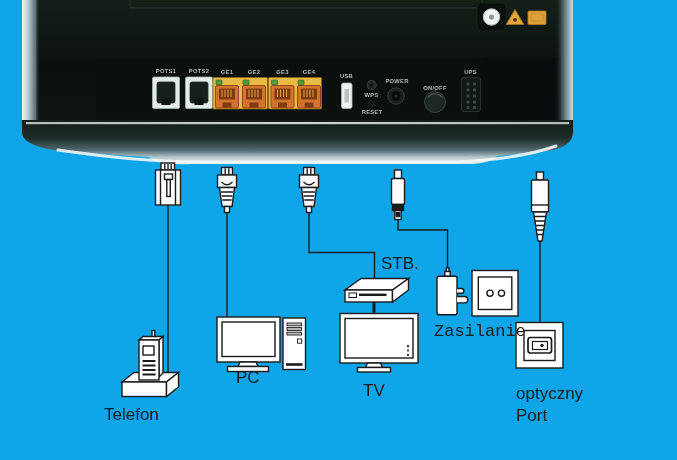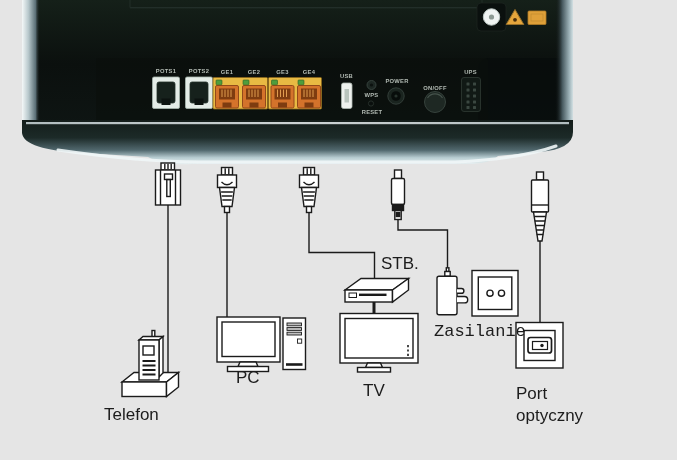--- a/index.html
+++ b/index.html
@@ -1,18 +1,18 @@
 <!DOCTYPE html>
 <html><head>
 <meta charset="utf-8">
 <style>
   html,body{margin:0;padding:0;background:#ffffff;}
   .stage{
     position:relative;width:677px;height:460px;overflow:hidden;
-    background:#e5e5e5;font-family:"Liberation Sans",sans-serif;
+    background:#0ea5e9;font-family:"Liberation Sans",sans-serif;
   }
   .layer{position:absolute;left:0;top:0;}
   .dev-label{
     position:absolute;font-size:17px;color:#1c1c1c;line-height:22px;
     font-family:"Liberation Sans",sans-serif;white-space:nowrap;
   }
   svg text.portlbl{
     font-family:"Liberation Sans",sans-serif;font-size:5.8px;font-weight:600;
     fill:#b3bbb4;letter-spacing:.25px;
   }
@@ -294,17 +294,17 @@
       <circle cx="542" cy="345.5" r="1.7" fill="#1b1b1b" stroke="none"></circle>
     </g>
   </svg>
 
   <div class="dev-label" style="left:381px;top:253px;">STB.</div>
   <div class="dev-label" style="left:104px;top:404px;">Telefon</div>
   <div class="dev-label" style="left:236px;top:367px;">PC</div>
   <div class="dev-label" style="left:363px;top:380px;">TV</div>
   <div class="dev-label" style="left:434px;top:321px;font-family:Liberation Mono, monospace;">Zasilanie</div>
   <div class="dev-label" style="left:516px;top:383px;">
+    <span style="display:block;">optyczny</span>
     <span style="display:block;">Port</span>
-    <span style="display:block;">optyczny</span>
   </div>
 
 </div>
 
 </body></html>

